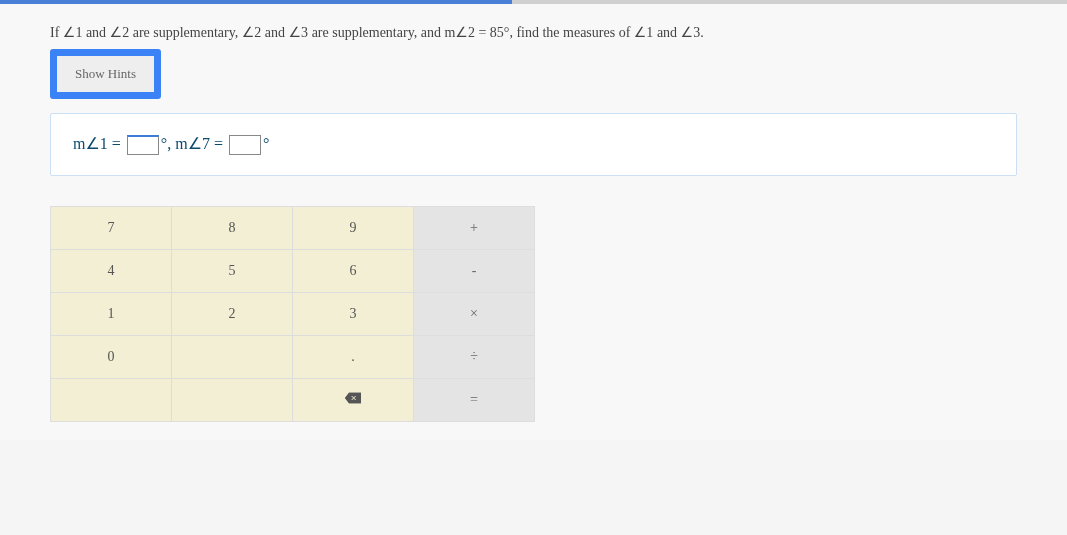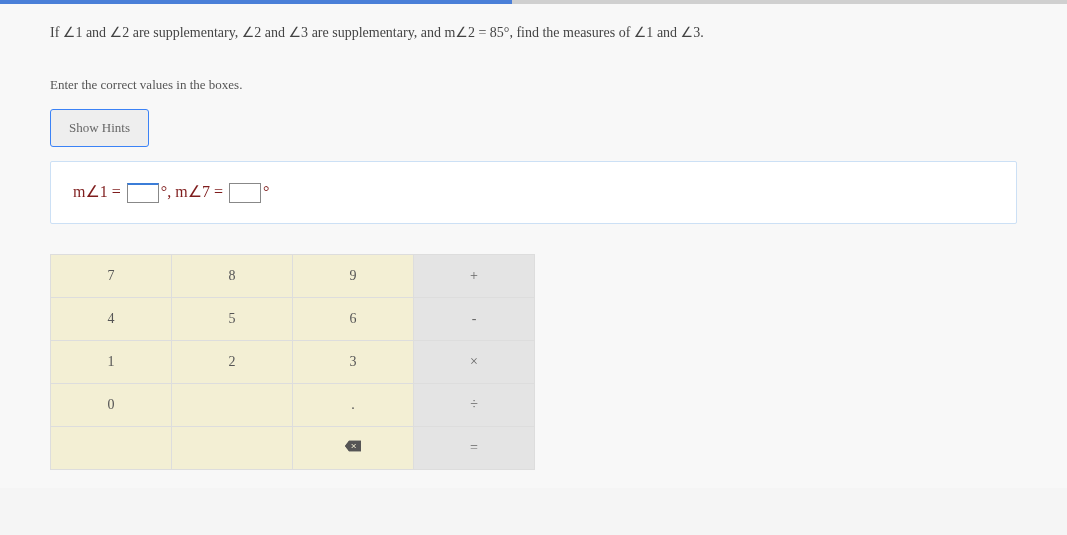--- a/index.html
+++ b/index.html
@@ -24,50 +24,50 @@
       width: 48%;
       background: #4a7fd8;
     }
     .container {
       padding: 18px 50px;
       background: #f8f8f8;
     }
     .question-text {
       font-size: 14px;
       color: #444;
-      margin-bottom: 34px;
+      margin-bottom: 6px;
       line-height: 1.5;
     }
     .instruction {
       font-size: 13px;
       color: #555;
       margin-bottom: 16px;
     }
     .hints-box {
       background: #eeeeee;
-      border: 1px solid #3b82f6;
+      border: 7px solid #3b82f6;
       border-radius: 3px;
       padding: 10px 18px;
       display: inline-block;
       font-size: 13px;
       color: #666;
       margin-bottom: 0;
       cursor: pointer;
     }
     .answer-section {
       background: #fff;
       border: 1px solid #cce0f5;
       border-radius: 2px;
       padding: 20px 22px;
       margin-top: 14px;
       margin-bottom: 30px;
     }
     .answer-text {
       font-size: 16px;
-      color: #7f1d1d;
+      color: #0c4a6e;
     }
     .input-box {
       display: inline-block;
       width: 32px;
       height: 20px;
       border: 1px solid #888;
       background: #fff;
       vertical-align: middle;
       margin: 0 2px;
     }
@@ -112,21 +112,20 @@
 
 <div class="progress-bar">
   <div class="progress-fill"></div>
 </div>
 
 <div class="container">
   <div class="question-text">
     <span>If </span><span class="angle-sym">∠1</span><span> and </span><span class="angle-sym">∠2</span><span> are supplementary, </span><span class="angle-sym">∠2</span><span> and </span><span class="angle-sym">∠3</span><span> are supplementary, and </span><span>m∠2 = 85°</span><span>, find the measures of </span><span class="angle-sym">∠1</span><span> and </span><span class="angle-sym">∠3</span><span>.</span>
   </div>
 
-  <div class="instruction">Enter the correct values in the boxes.</div>
 
   <div class="hints-box">
     <span>Show Hints</span>
   </div>
 
   <div class="answer-section">
     <span class="answer-text">m∠1 = </span><span class="input-box active"></span><span class="answer-text">°</span><span class="answer-text">, </span><span class="answer-text">m∠7 = </span><span class="input-box"></span><span class="answer-text">°</span>
   </div>
 
   <div class="keypad">

